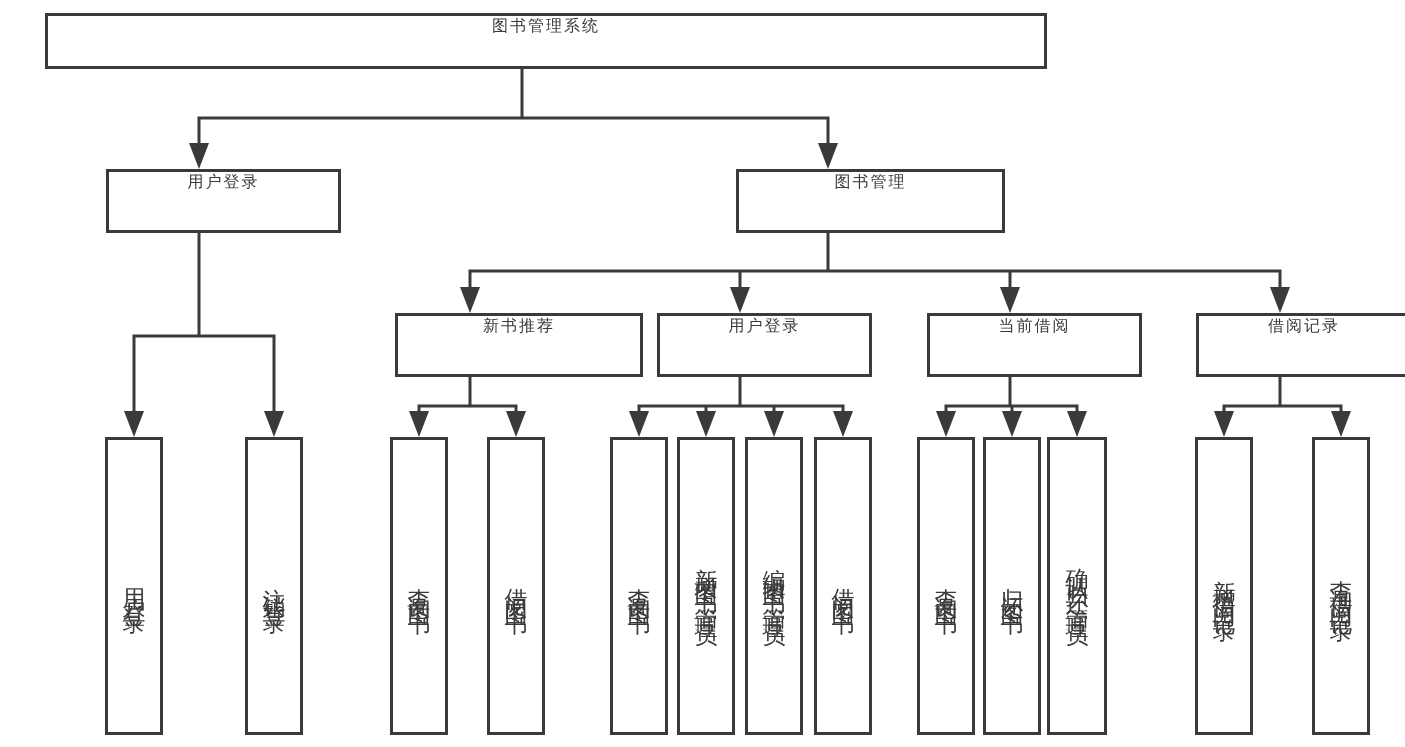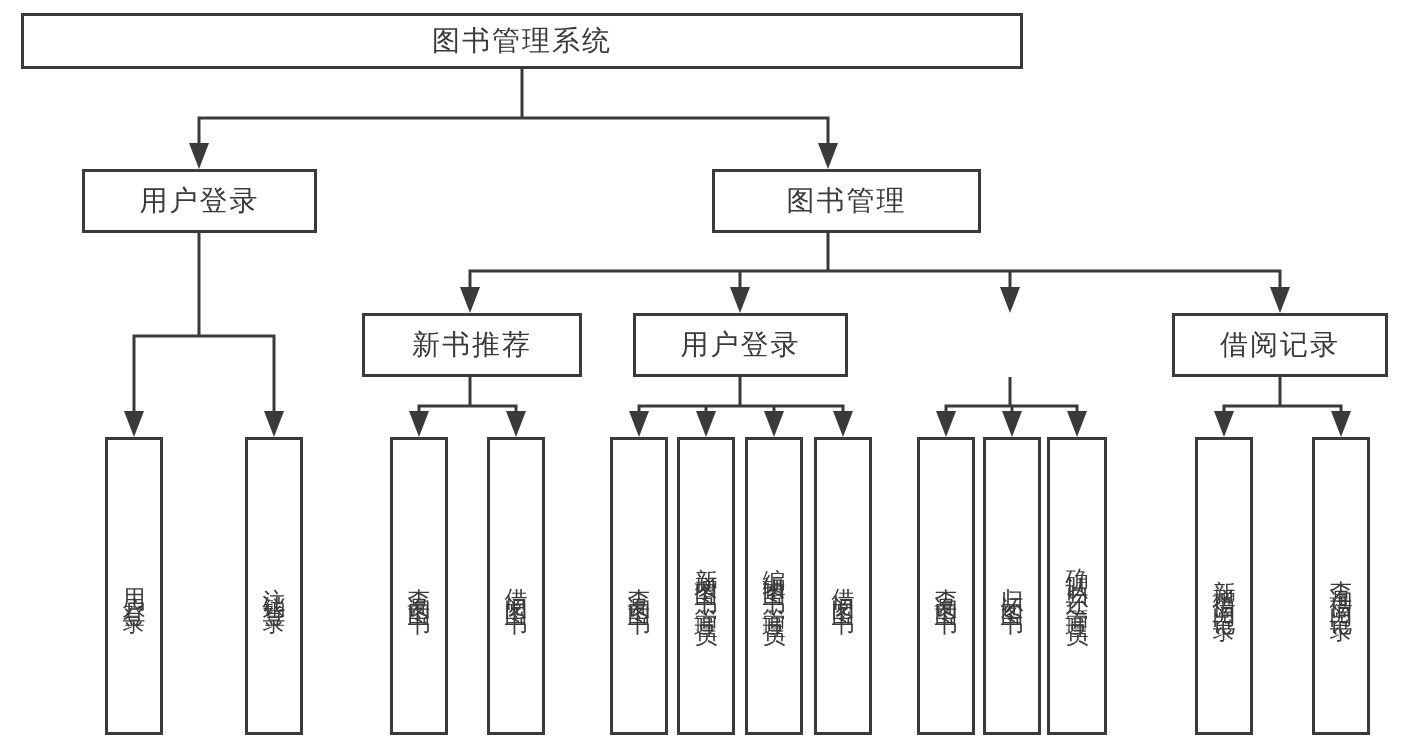--- a/index.html
+++ b/index.html
@@ -23,27 +23,27 @@
     position: absolute;
     left: 0; top: 0;
     width: 1405px; height: 747px;
     pointer-events: none;
   }
   .hbox {
     position: absolute;
     border: 3px solid var(--line);
     background: var(--box-bg);
     display: flex;
-    align-items: center;
     justify-content: center;
-    font-size: 28px;
+    font-size: 16px;
     letter-spacing: 2px;
     color: var(--text);
     z-index: 1;
     white-space: nowrap;
+    margin-left: 24px;
   }
   .vbox {
     position: absolute;
     top: 437px;
     height: 298px;
     border: 3px solid var(--line);
     background: var(--box-bg);
     display: flex;
     align-items: center;
     justify-content: center;
@@ -95,25 +95,28 @@
     <span>图书管理系统</span>
   </div>
 
   <div class="hbox" style="left:82px;top:169px;width:235px;height:64px">
     <span>用户登录</span>
   </div>
   <div class="hbox" style="left:712px;top:169px;width:269px;height:64px">
     <span>图书管理</span>
   </div>
 
-  <div class="hbox" style="left:362px;top:313px;width:220px;height:64px">
+  <div class="hbox" style="left:371px;top:313px;width:248px;height:64px">
     <span>新书推荐</span>
   </div>
   <div class="hbox" style="left:633px;top:313px;width:215px;height:64px">
     <span>用户登录</span>
+  </div>
+  <div class="hbox" style="left:903px;top:313px;width:215px;height:64px">
+    <span>当前借阅</span>
   </div>
   <div class="hbox" style="left:1172px;top:313px;width:216px;height:64px">
     <span>借阅记录</span>
   </div>
 
   <div class="vbox" style="left:105px;width:58px">
     <span class="vtext">用户登录</span>
   </div>
   <div class="vbox" style="left:245px;width:58px">
     <span class="vtext">注销登录</span>

